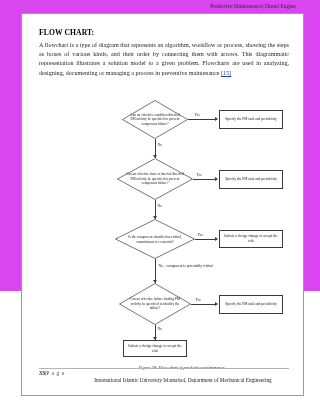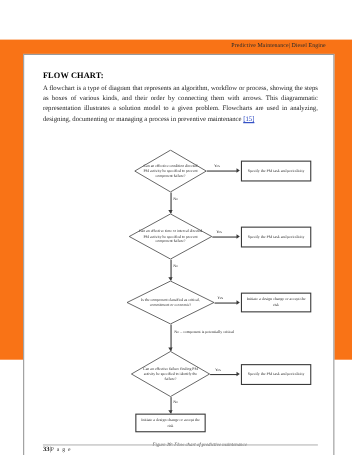--- a/index.html
+++ b/index.html
@@ -12,22 +12,21 @@
     height: 414px;
     overflow: hidden;
     font-family: "Liberation Serif", serif;
     color: #1a1a1a;
   }
 
   .page {
     position: relative;
     width: 320px;
     height: 291px;
-    background: #f97316;
-    margin-top: 36px;
+    background: #d946ef;
   }
 
   
   .running-header {
     position: absolute;
     top: 3px;
     right: 24px;
     font-family: "Liberation Serif", serif;
     font-size: 5.4px;
     letter-spacing: 0.05px;

